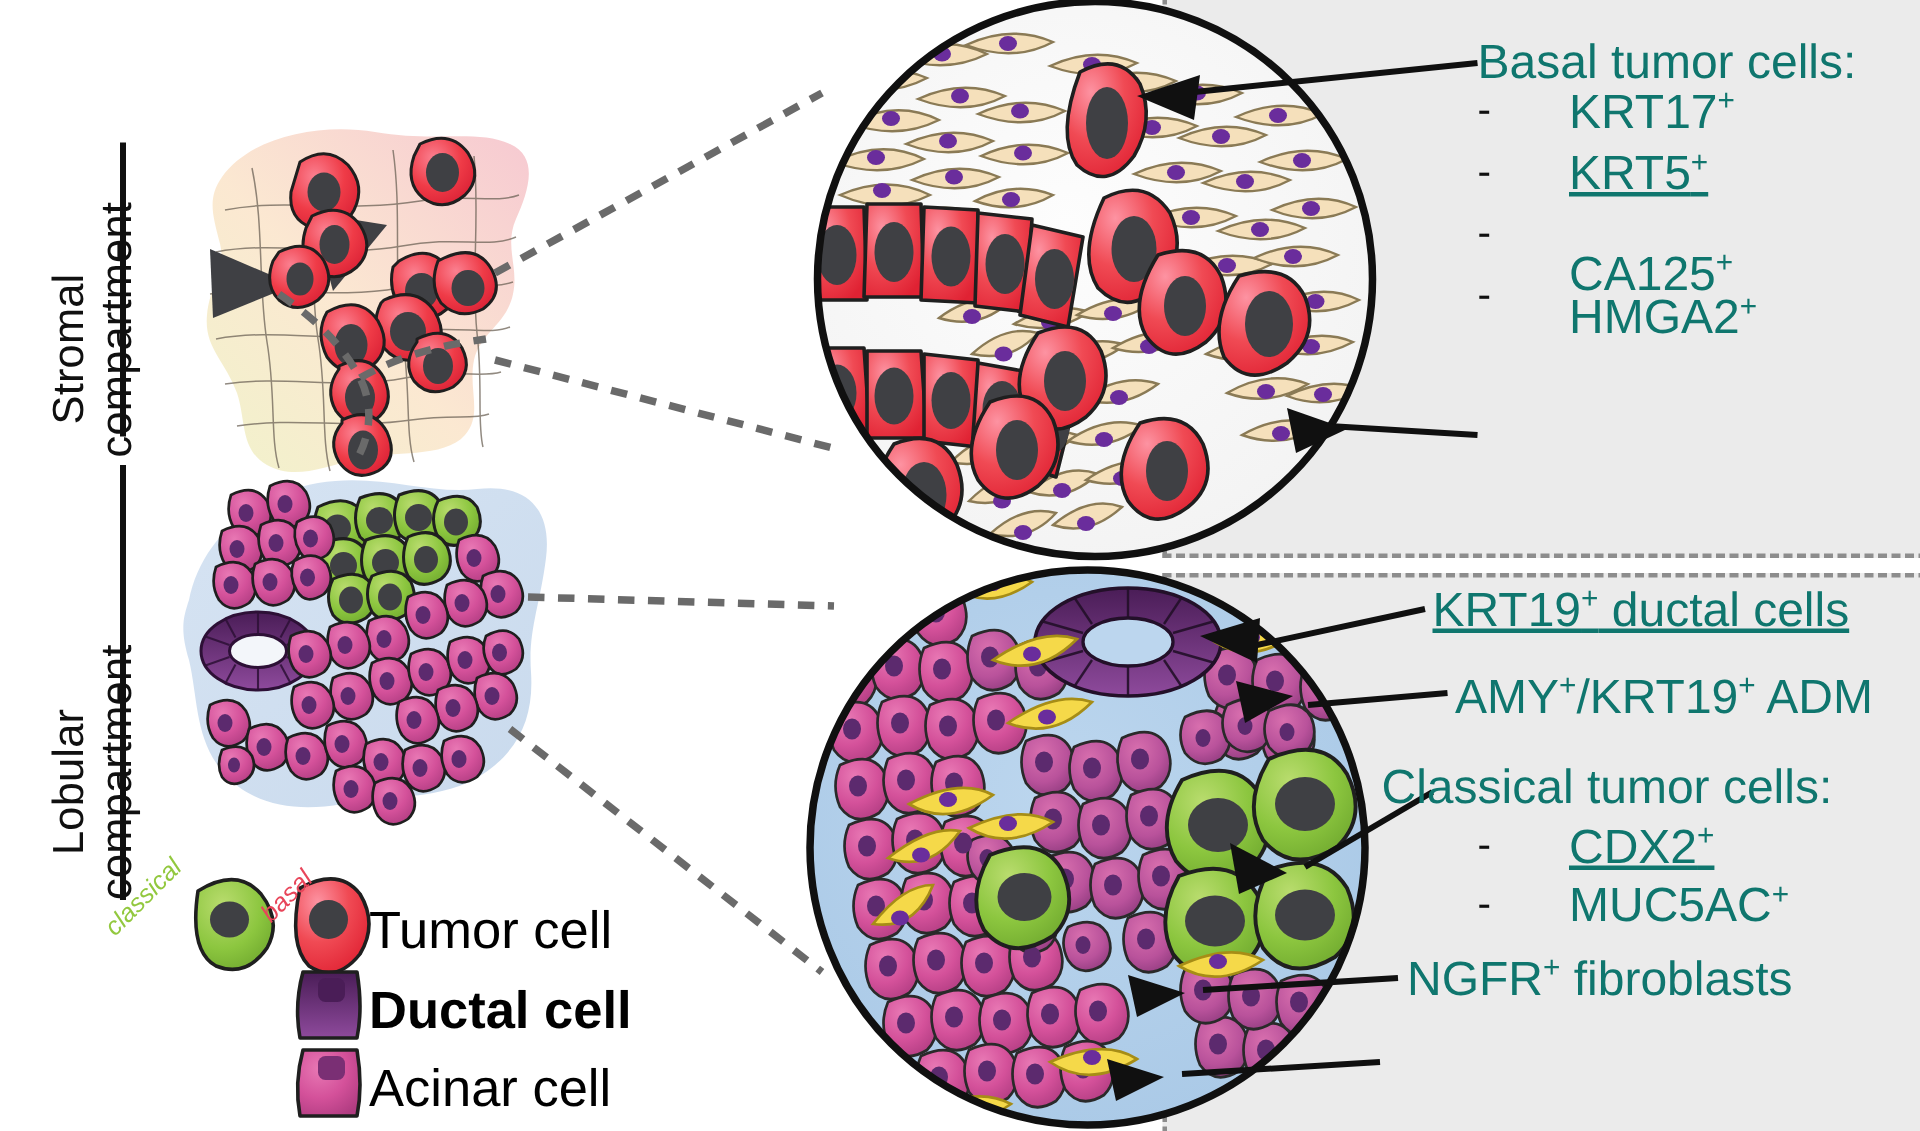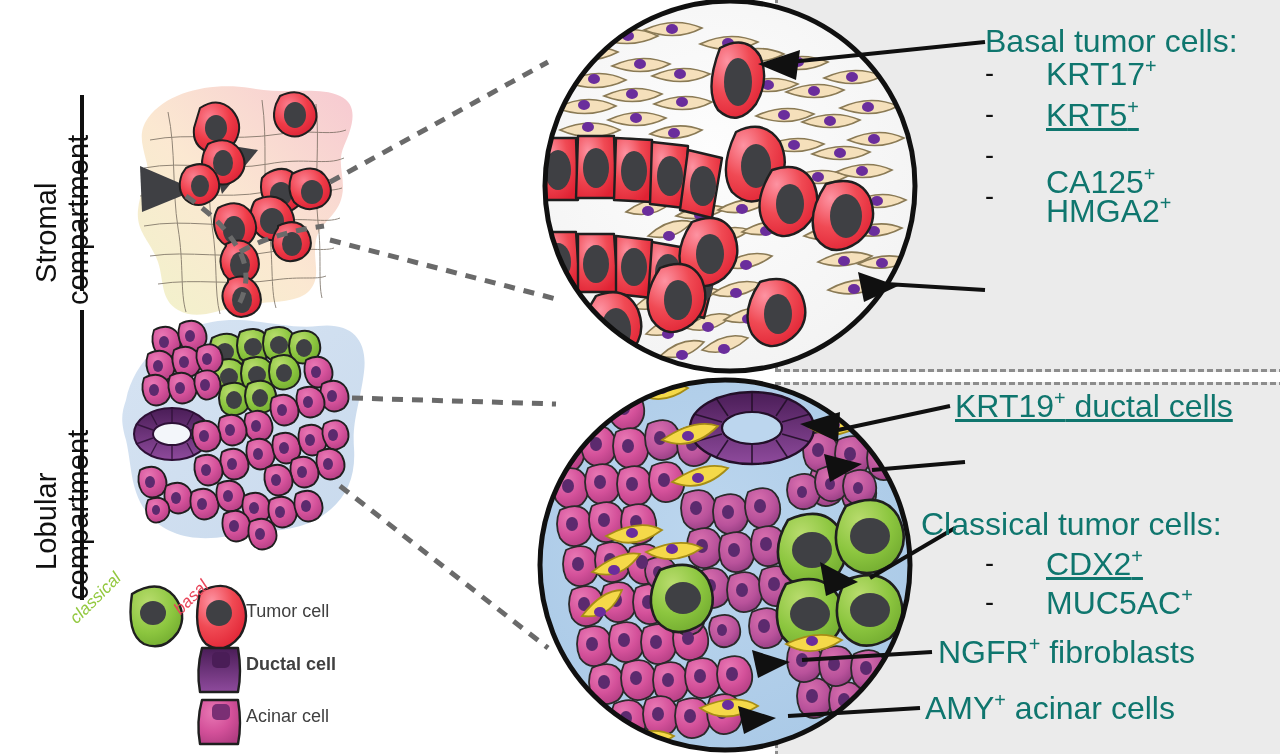--- a/index.html
+++ b/index.html
@@ -8,21 +8,21 @@
   .fig{position:absolute;left:0;top:0;width:1280px;height:754px;}
   .panel{position:absolute;background:#ebebeb;border:3px dashed #8d8d8d;box-sizing:border-box;}
   #panel-top{left:775px;top:-3px;width:510px;height:375px;border-top:none;}
   #panel-bottom{left:775px;top:382px;width:510px;height:375px;border-bottom:none;}
   .vlabel{position:absolute;font-size:29px;letter-spacing:.1px;white-space:nowrap;
           transform-origin:0 0;transform:rotate(-90deg);color:#101010;}
   .bracket{position:absolute;width:4px;background:#101010;}
   .lbl{position:absolute;font-size:32px;white-space:nowrap;color:#0f766e;line-height:1.05;}
   .lbl sup{font-size:.62em;vertical-align:super;line-height:0;}
   .dash{position:absolute;font-size:27px;color:#101010;}
-  .legend-text{position:absolute;font-size:18px;color:#404040;white-space:nowrap;}
+  .legend-text{position:absolute;font-size:35px;color:#000000;white-space:nowrap;}
   .rot-lbl{position:absolute;font-size:17px;font-style:italic;white-space:nowrap;
            transform-origin:0 0;}
   .rot-classical{color:#92c83e;transform:rotate(-45deg);}
   .rot-basal{color:#e8455a;transform:rotate(-45deg);}
   svg{position:absolute;left:0;top:0;overflow:visible;}
 </style>
 </head>
 <body>
 
 <div class="fig">
@@ -719,40 +719,40 @@
   <div class="dash" style="left:985px;top:181px;">-</div>
   <div class="lbl" style="left:1046px;top:166px;">
     <span>CA125</span><sup>+</sup>
   </div>
 
 
   <div class="lbl" style="left:955px;top:390px;text-decoration:underline;">
     <span>KRT19</span><sup>+</sup><span> ductal cells</span>
   </div>
 
+  <div class="lbl" style="left:970px;top:448px;">
+    <span>AMY</span><sup>+</sup><span>/KRT19</span><sup>+</sup><span> ADM</span>
+  </div>
 
   <div class="lbl" style="left:921px;top:508px;">Classical tumor cells:</div>
 
   <div class="dash" style="left:985px;top:548px;">-</div>
   <div class="lbl" style="left:1046px;top:548px;text-decoration:underline;">
     <span>CDX2</span><sup>+</sup>
   </div>
 
   <div class="dash" style="left:985px;top:587px;">-</div>
   <div class="lbl" style="left:1046px;top:587px;">
     <span>MUC5AC</span><sup>+</sup>
   </div>
 
   <div class="lbl" style="left:938px;top:636px;">
     <span>NGFR</span><sup>+</sup><span> fibroblasts</span>
   </div>
 
-  <div class="lbl" style="left:925px;top:692px;">
-    <span>AMY</span><sup>+</sup><span> acinar cells</span>
-  </div>
 
   <div class="rot-lbl rot-classical" style="left:66px;top:614px;">classical</div>
   <div class="rot-lbl rot-basal" style="left:170px;top:605px;">basal</div>
 
   <div class="legend-text" style="left:246px;top:601px;">Tumor cell</div>
   <div class="legend-text" style="left:246px;top:654px;font-weight:bold;">Ductal cell</div>
   <div class="legend-text" style="left:246px;top:706px;text-align:center;">Acinar cell</div>
 
 </div>
 

